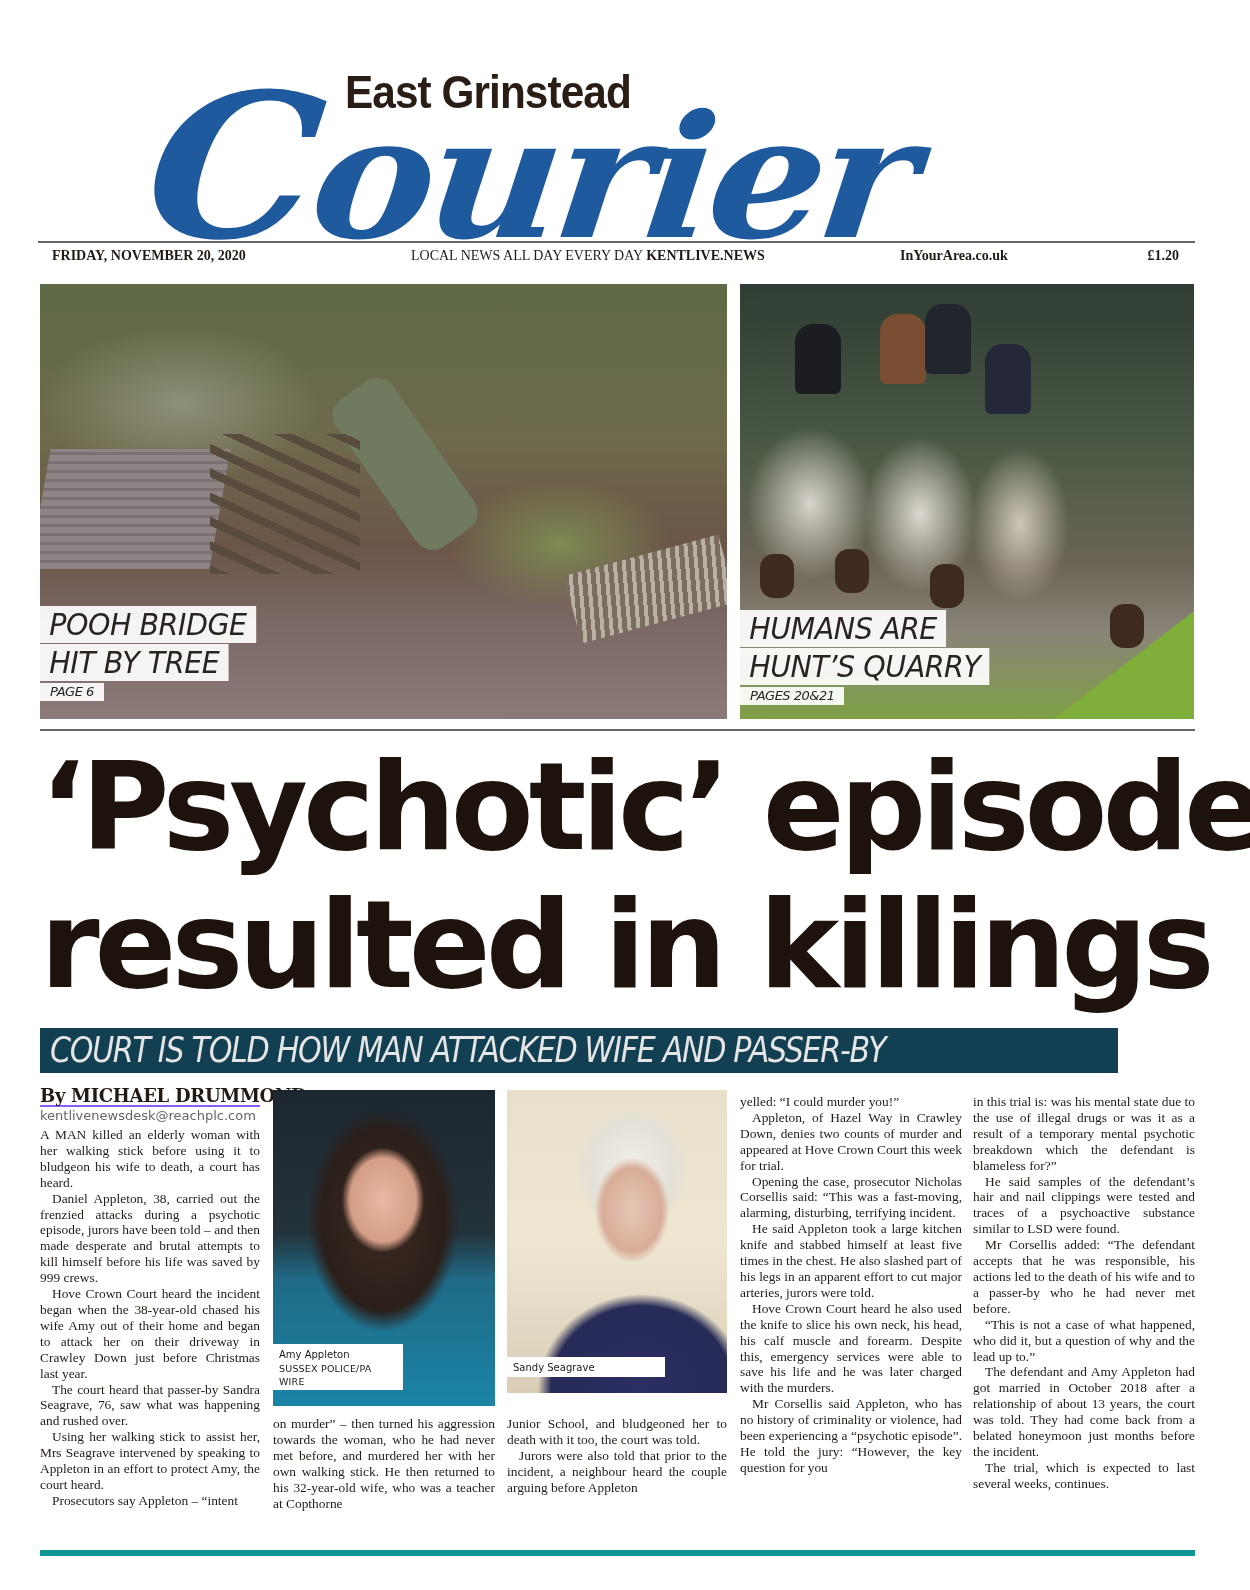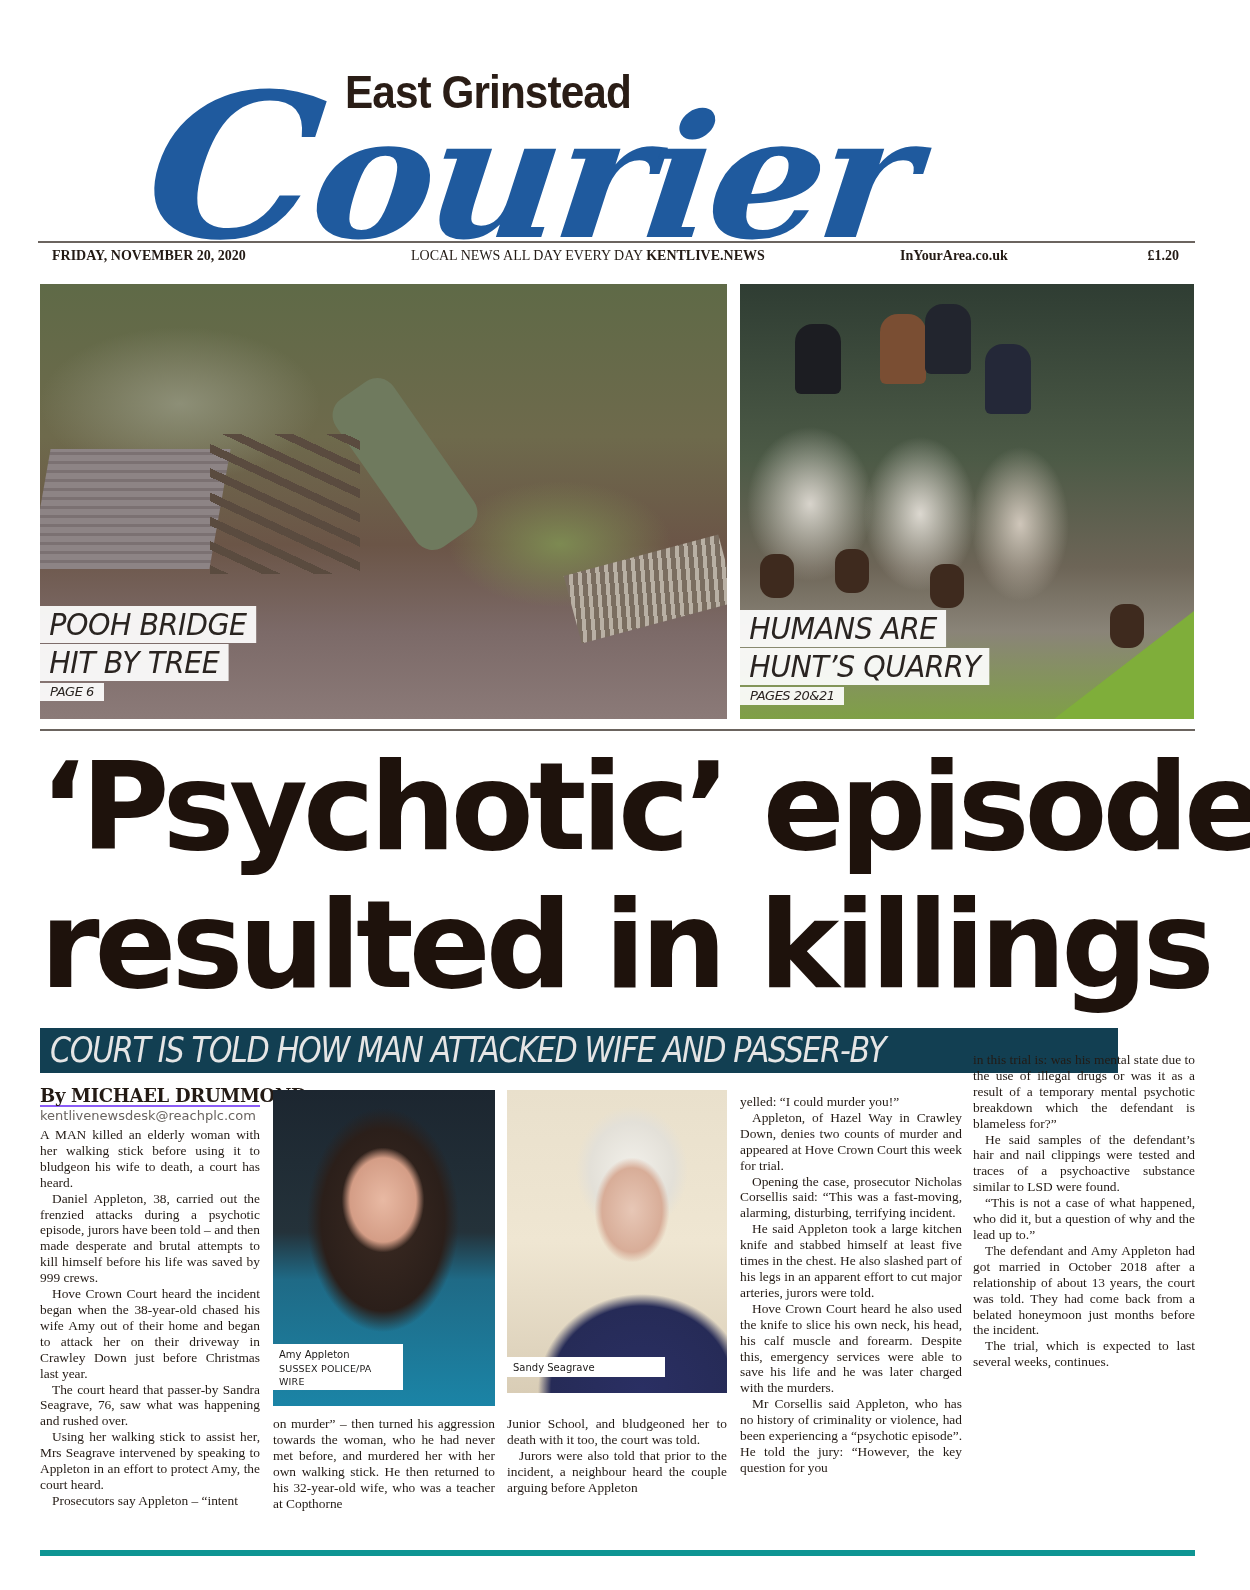--- a/index.html
+++ b/index.html
@@ -170,21 +170,22 @@
 
 <div class="col" style="left:740px; top:1094px; width:222px;">
   <p class="first">yelled: “I could murder you!”</p>
   <p>Appleton, of Hazel Way in Crawley Down, denies two counts of murder and appeared at Hove Crown Court this week for trial.</p>
   <p>Opening the case, prosecutor Nicholas Corsellis said: “This was a fast-moving, alarming, disturbing, terrifying incident.</p>
   <p>He said Appleton took a large kitchen knife and stabbed himself at least five times in the chest. He also slashed part of his legs in an apparent effort to cut major arteries, jurors were told.</p>
   <p>Hove Crown Court heard he also used the knife to slice his own neck, his head, his calf muscle and forearm. Despite this, emergency services were able to save his life and he was later charged with the murders.</p>
   <p>Mr Corsellis said Appleton, who has no history of criminality or violence, had been experiencing a “psychotic episode”. He told the jury: “However, the key question for you</p>
 </div>
 
-<div class="col" style="left:973px; top:1052px; width:222px;">
+<div class="col" style="left:973px; top:1094px; width:222px;">
   <p class="first">in this trial is: was his mental state due to the use of illegal drugs or was it as a result of a temporary mental psychotic breakdown which the defendant is blameless for?”</p>
   <p>He said samples of the defendant’s hair and nail clippings were tested and traces of a psychoactive substance similar to LSD were found.</p>
+  <p>Mr Corsellis added: “The defendant accepts that he was responsible, his actions led to the death of his wife and to a passer-by who he had never met before.</p>
   <p>“This is not a case of what happened, who did it, but a question of why and the lead up to.”</p>
   <p>The defendant and Amy Appleton had got married in October 2018 after a relationship of about 13 years, the court was told. They had come back from a belated honeymoon just months before the incident.</p>
   <p>The trial, which is expected to last several weeks, continues.</p>
 </div>
 
 <div class="rule-bottom"></div>
 
 </body></html>

